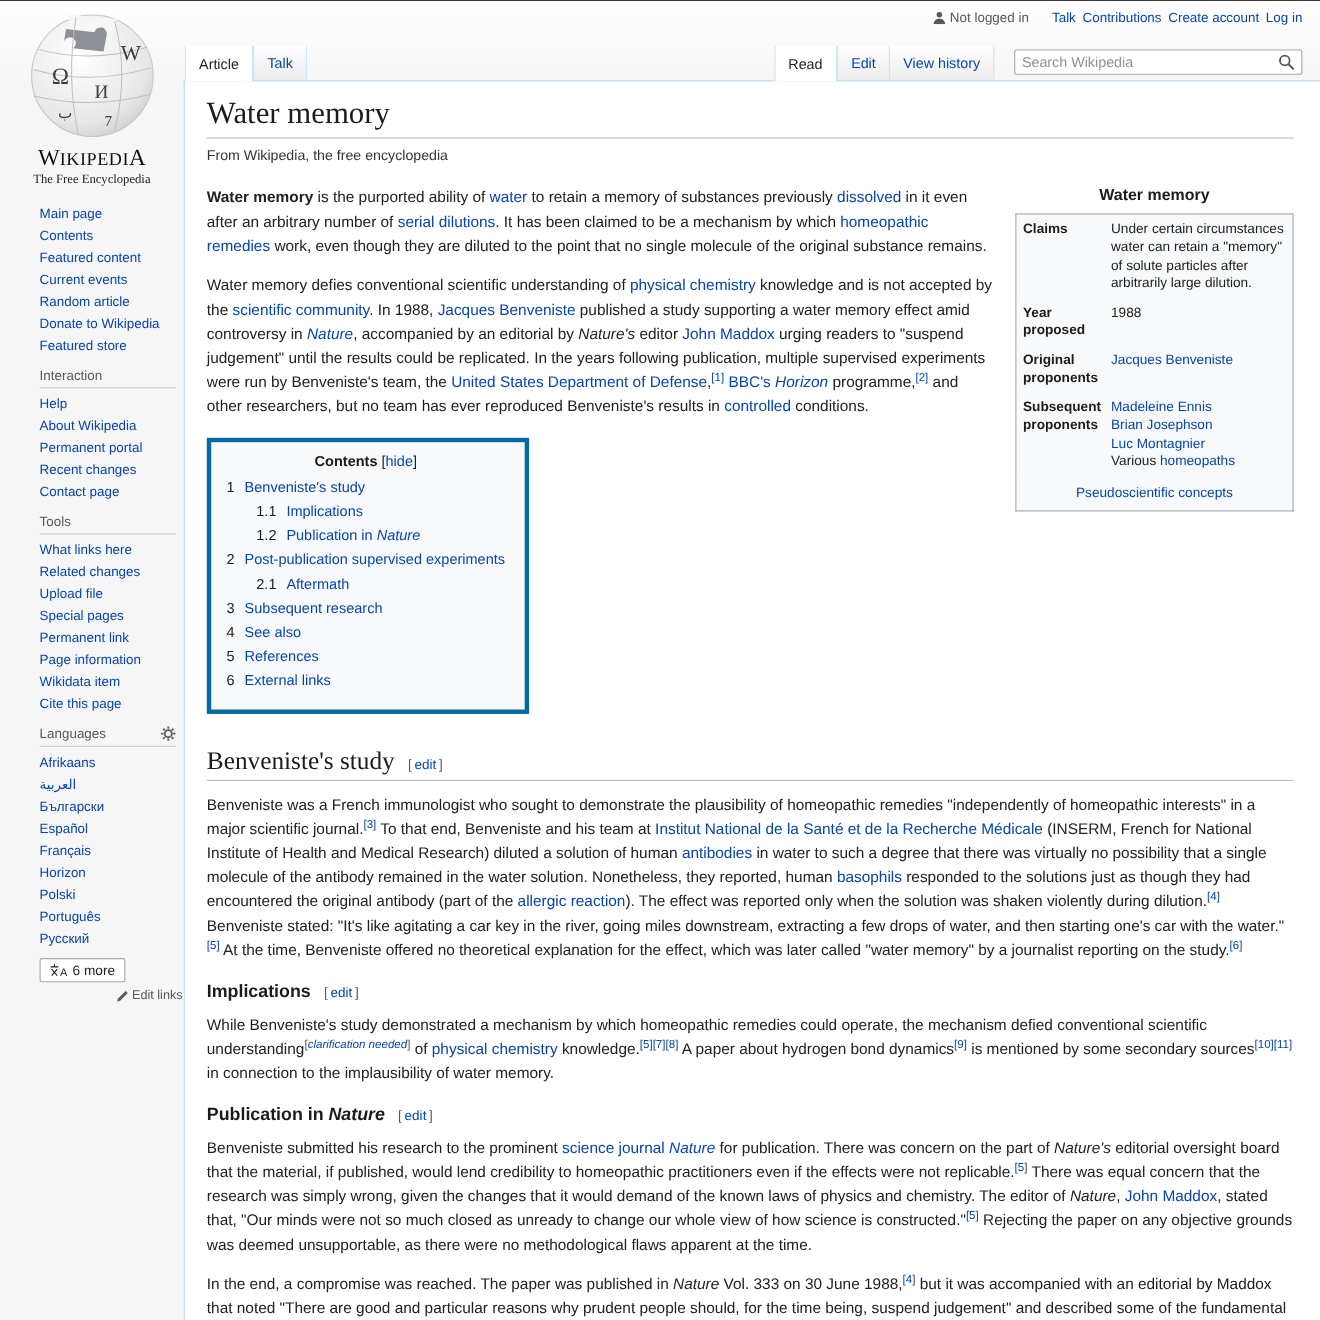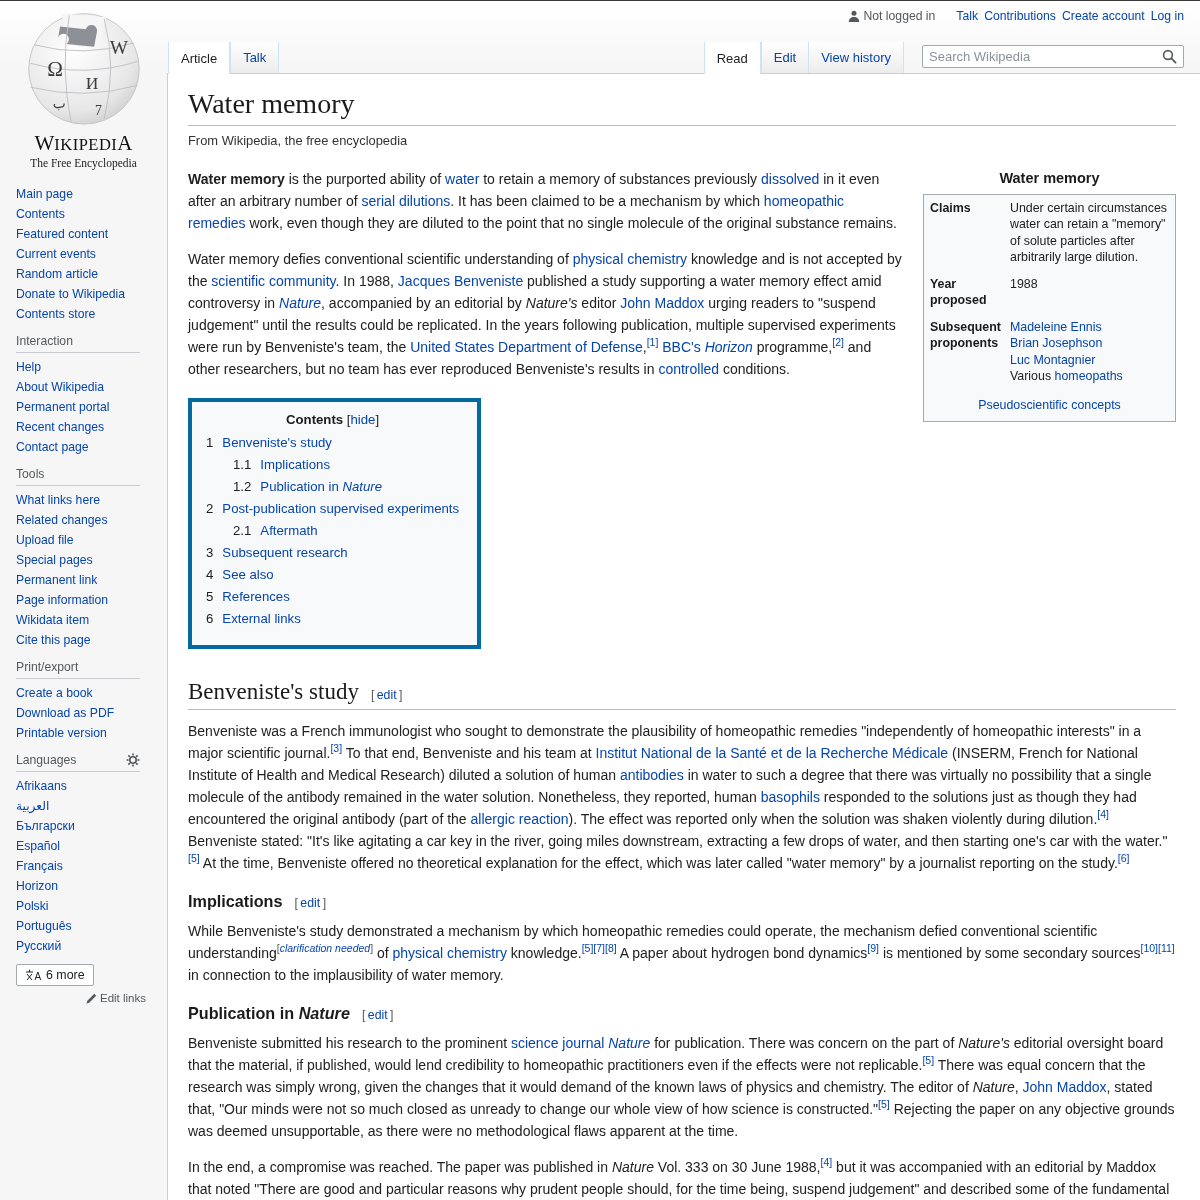--- a/index.html
+++ b/index.html
@@ -41,21 +41,21 @@
   #search-input::placeholder{color:#8a9199;}
   #search-button{border:none;background:transparent;padding:0 6px 0 2px;cursor:pointer;display:flex;align-items:center;}
 
   
   #sidebar{position:absolute;top:1px;left:0;width:167px;}
   #logo{width:167px;padding-top:5px;text-align:center;}
   #wordmark{font-family:"Liberation Serif","DejaVu Serif",serif;color:#111;margin-top:2px;line-height:1;}
   #wordmark .big{font-size:21px;}
   #wordmark .mid{font-size:16.5px;letter-spacing:0.5px;}
   #logo-tagline{font-family:"Liberation Serif","DejaVu Serif",serif;font-size:11.5px;color:#222;margin-top:3px;}
-  .portal{padding-left:16px;margin-top:13px;}
+  .portal{padding-left:36px;margin-top:13px;}
   .portal ul{margin:5px 0 0;padding:0;list-style:none;}
   .portal li{margin:0 0 4px;}
   .portal li a{font-size:12.2px;}
   .portal-title{
     font-size:12.2px;color:#54595d;width:124px;
     border-bottom:1px solid #c8ccd1;padding-bottom:4px;
     display:flex;justify-content:space-between;align-items:center;
   }
   #first-portal{margin-top:16px;}
   #more-langs-btn{
@@ -185,21 +185,21 @@
   </div>
 
   <div class="portal" id="first-portal">
     <ul>
         <li><a href="#">Main page</a></li>
         <li><a href="#">Contents</a></li>
         <li><a href="#">Featured content</a></li>
         <li><a href="#">Current events</a></li>
         <li><a href="#">Random article</a></li>
         <li><a href="#">Donate to Wikipedia</a></li>
-        <li><a href="#">Contents store</a></li>
+        <li><a href="#">Featured store</a></li>
       </ul>
   </div>
 
   <div id="portals">
       <div class="portal">
         <div class="portal-title">Interaction</div>
         <ul>
           <li><a href="#">Help</a></li>
           <li><a href="#">About Wikipedia</a></li>
           <li><a href="#">Permanent portal</a></li>
@@ -211,28 +211,20 @@
         <div class="portal-title">Tools</div>
         <ul>
           <li><a href="#">What links here</a></li>
           <li><a href="#">Related changes</a></li>
           <li><a href="#">Upload file</a></li>
           <li><a href="#">Special pages</a></li>
           <li><a href="#">Permanent link</a></li>
           <li><a href="#">Page information</a></li>
           <li><a href="#">Wikidata item</a></li>
           <li><a href="#">Cite this page</a></li>
-        </ul>
-      </div>
-      <div class="portal">
-        <div class="portal-title">Print/export</div>
-        <ul>
-          <li><a href="#">Create a book</a></li>
-          <li><a href="#">Download as PDF</a></li>
-          <li><a href="#">Printable version</a></li>
         </ul>
       </div>
     </div>
 
   <div class="portal" id="languages-portal">
     <div class="portal-title">
       <span>Languages</span>
       <svg class="icon" width="14" height="14" viewBox="0 0 14 14">
         <g stroke="#54595d" stroke-width="1.6">
           <circle cx="7" cy="7" r="3.2" fill="none"></circle>
@@ -292,20 +284,24 @@
           <tbody id="infobox-body">
             <tr>
               <th>Claims</th>
               <td><span>Under certain circumstances water can retain a "memory" of solute particles after arbitrarily large dilution.</span></td>
             </tr>
             <tr>
               <th>Year proposed</th>
               <td><span>1988</span></td>
             </tr>
             <tr>
+              <th>Original proponents</th>
+              <td><a href="#" class="wlink">Jacques Benveniste</a></td>
+            </tr>
+            <tr>
               <th>Subsequent proponents</th>
               <td><a href="#" class="wlink">Madeleine Ennis</a><br><a href="#" class="wlink">Brian Josephson</a><br><a href="#" class="wlink">Luc Montagnier</a><br><span>Various </span><a href="#" class="wlink">homeopaths</a></td>
             </tr>
             <tr>
               <td colspan="2" class="ib-footer"><a href="#" class="wlink">Pseudoscientific concepts</a></td>
             </tr>
           </tbody>
         </table>
     </div>
     <div id="lead">

